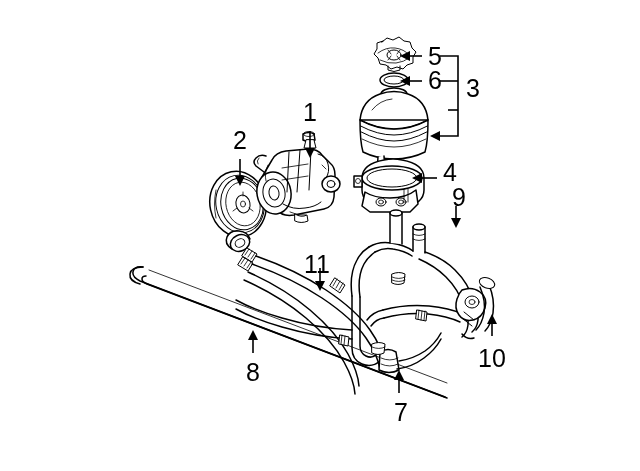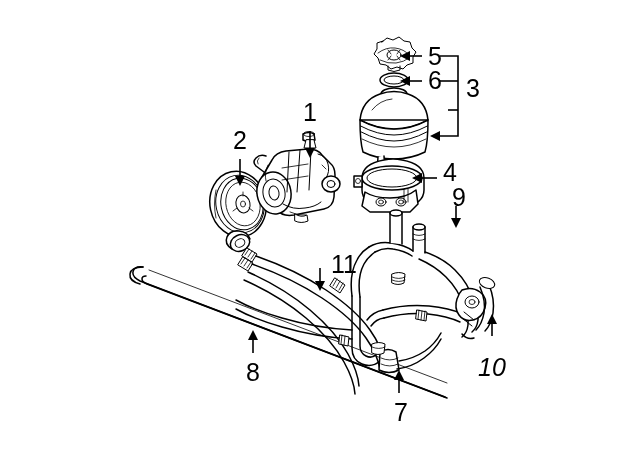--- a/index.html
+++ b/index.html
@@ -315,16 +315,16 @@
 
   <div class="callout-num" style="left:303px; top:100px;">1</div>
   <div class="callout-num" style="left:233px; top:128px;">2</div>
   <div class="callout-num" style="left:466px; top:76px;">3</div>
   <div class="callout-num" style="left:443px; top:160px;">4</div>
   <div class="callout-num" style="left:428px; top:44px;">5</div>
   <div class="callout-num" style="left:428px; top:68px;">6</div>
   <div class="callout-num" style="left:394px; top:400px;">7</div>
   <div class="callout-num" style="left:246px; top:360px;">8</div>
   <div class="callout-num" style="left:452px; top:185px;">9</div>
-  <div class="callout-num" style="left:478px; top:355px;font-style:italic;">10</div>
-  <div class="callout-num" style="left:331px; top:252px;">11</div>
+  <div class="callout-num" style="left:478px; top:346px;">10</div>
+  <div class="callout-num" style="left:304px; top:252px;">11</div>
 
 </div>
 
 </body></html>

